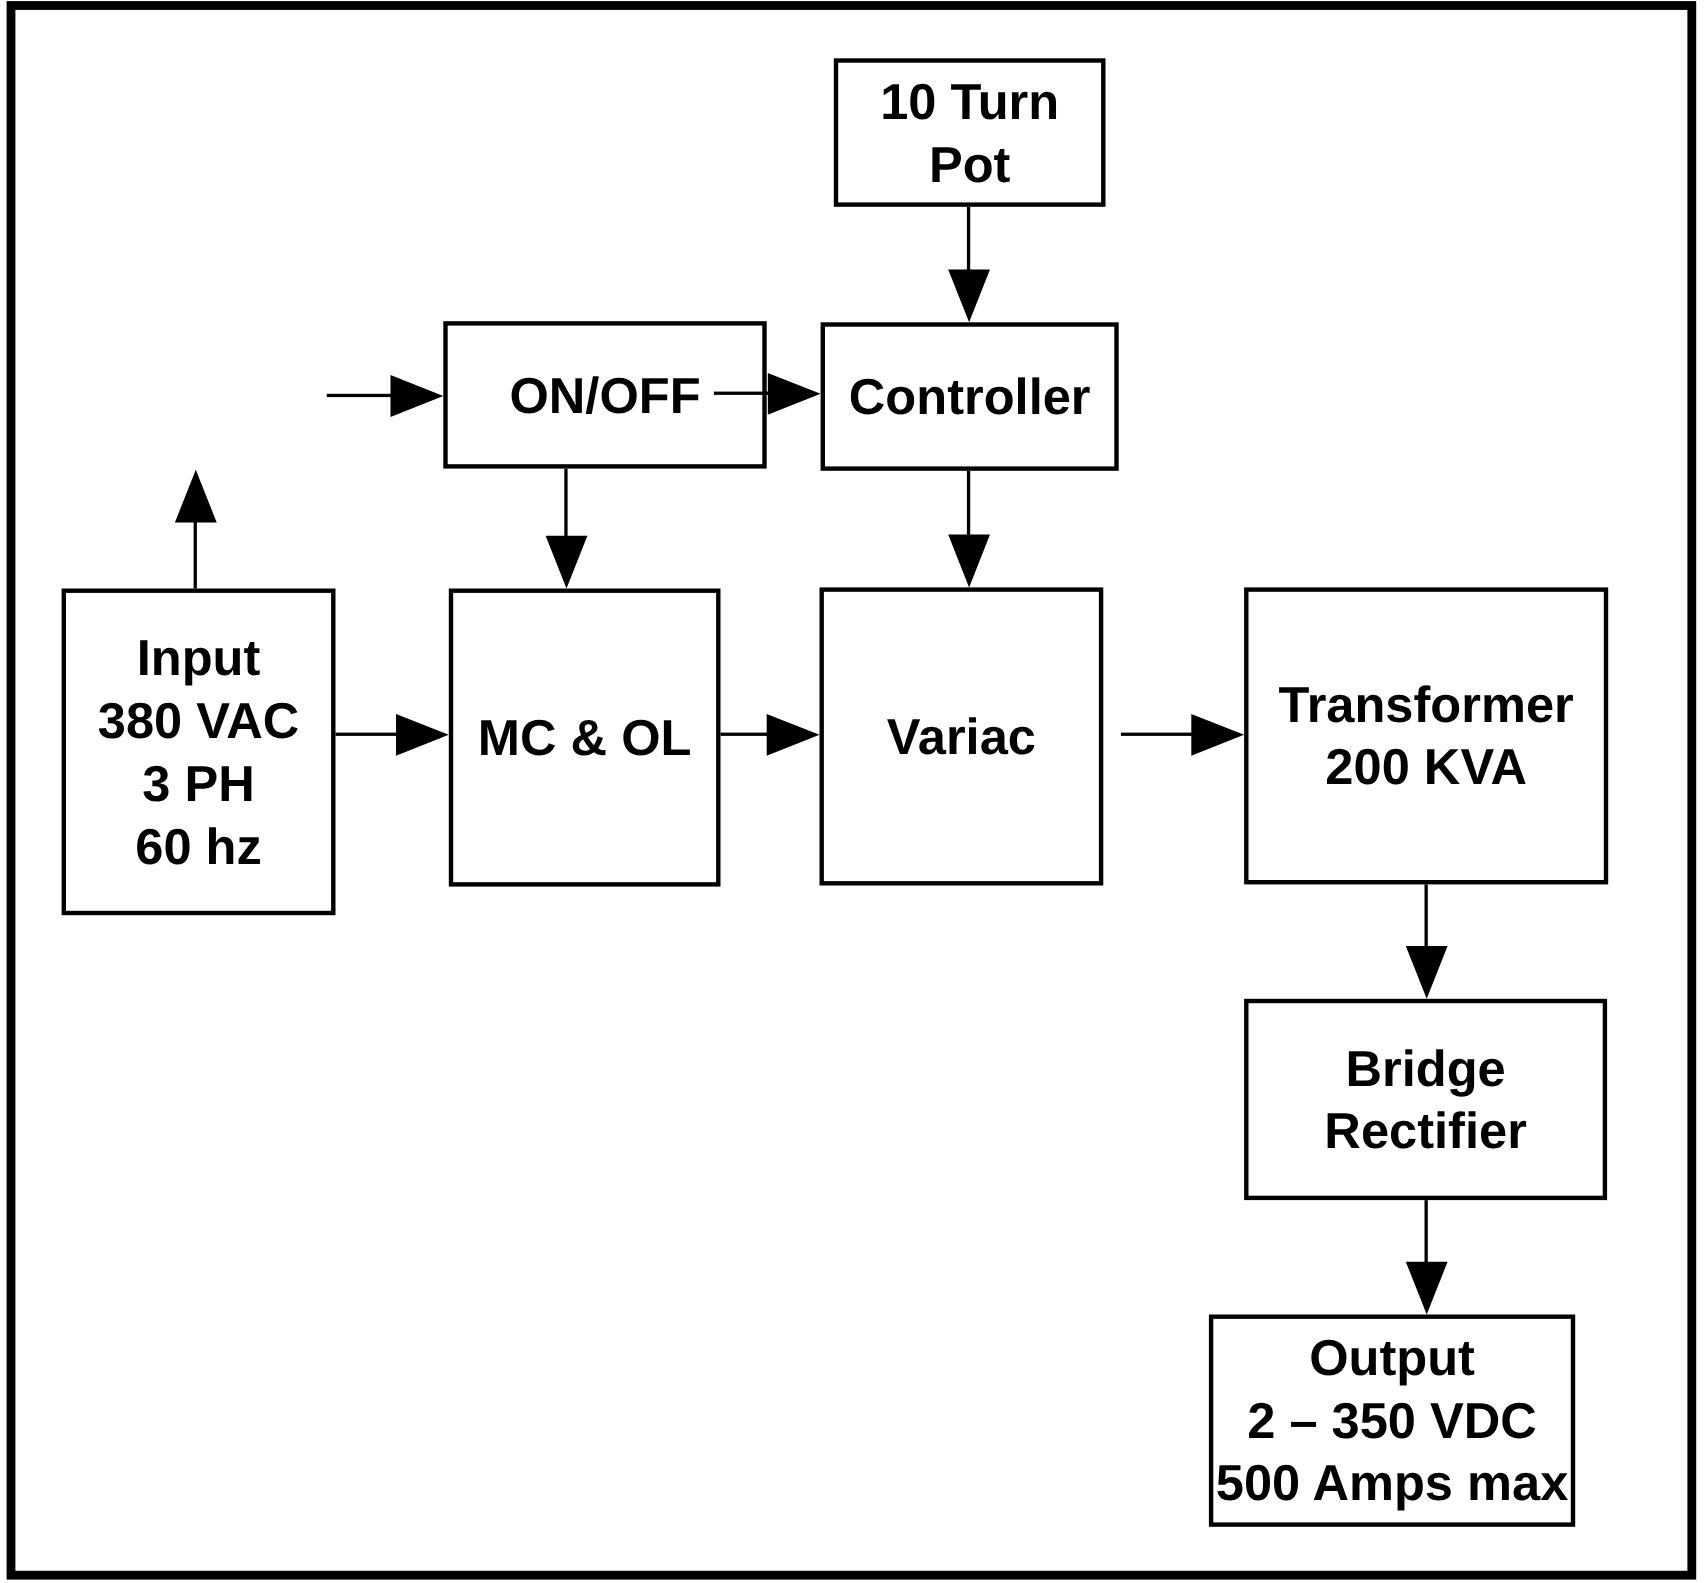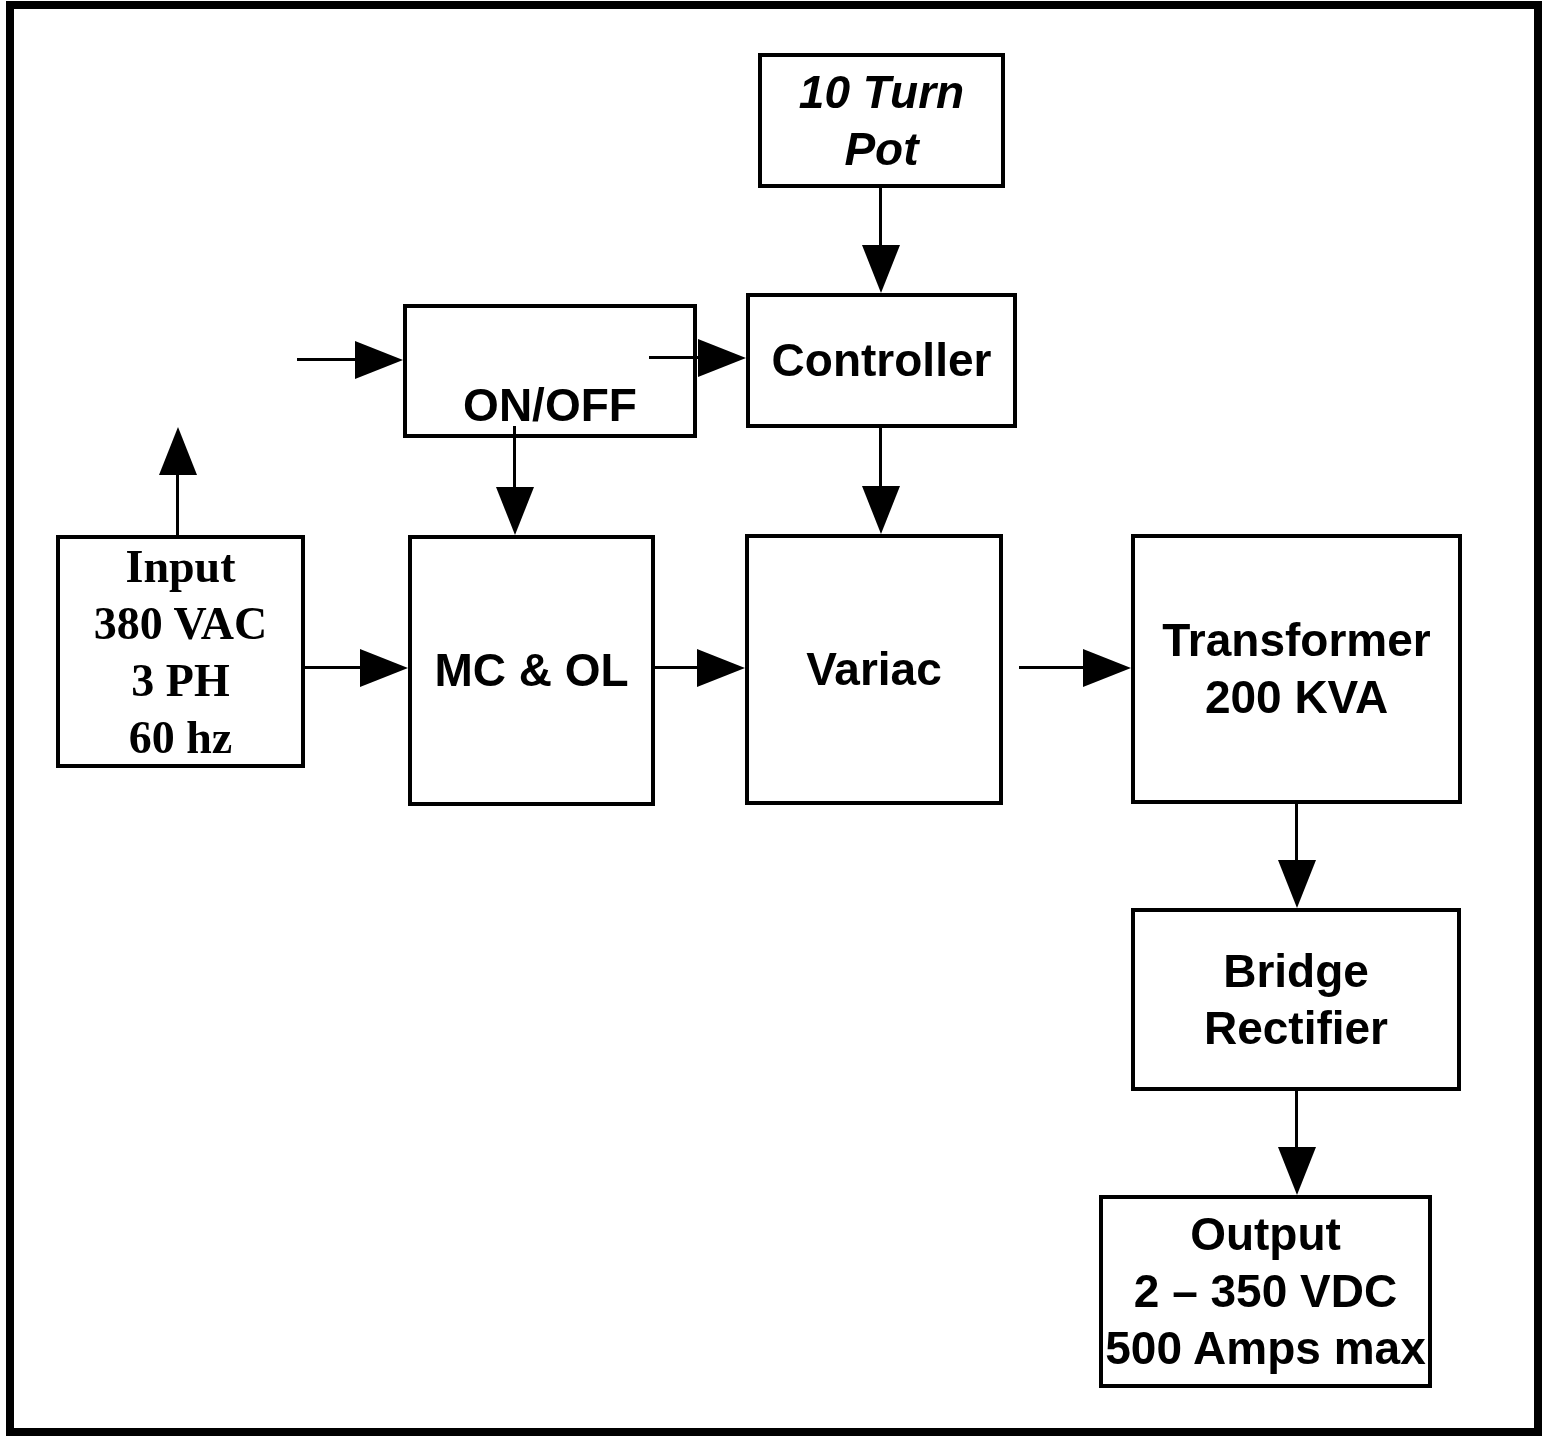--- a/index.html
+++ b/index.html
@@ -55,35 +55,35 @@
     border-bottom: 48px solid #000;
   }
 </style>
 </head>
 <body>
 
 <div id="canvas">
 
   <div class="frame"></div>
 
-  <div class="node" style="left:758px;top:53px;width:247px;height:135px;font-style:italic;">
+  <div class="node" style="left:758px;top:53px;width:247px;height:135px;">
     <div>10 Turn</div>
     <div>Pot</div>
   </div>
 
 
-  <div class="node" style="left:403px;top:304px;width:294px;height:134px;justify-content:flex-end;">
+  <div class="node" style="left:403px;top:292px;width:294px;height:134px;">
     <div>ON/OFF</div>
   </div>
 
   <div class="node" style="left:746px;top:293px;width:271px;height:135px;">
     <div>Controller</div>
   </div>
 
-  <div class="node" style="left:56px;top:535px;width:249px;height:233px;font-family:Liberation Serif, serif;">
+  <div class="node" style="left:56px;top:535px;width:249px;height:297px;">
     <div>Input</div>
     <div>380 VAC</div>
     <div>3 PH</div>
     <div>60 hz</div>
   </div>
 
   <div class="node" style="left:408px;top:535px;width:247px;height:271px;">
     <div>MC &amp; OL</div>
   </div>
 

